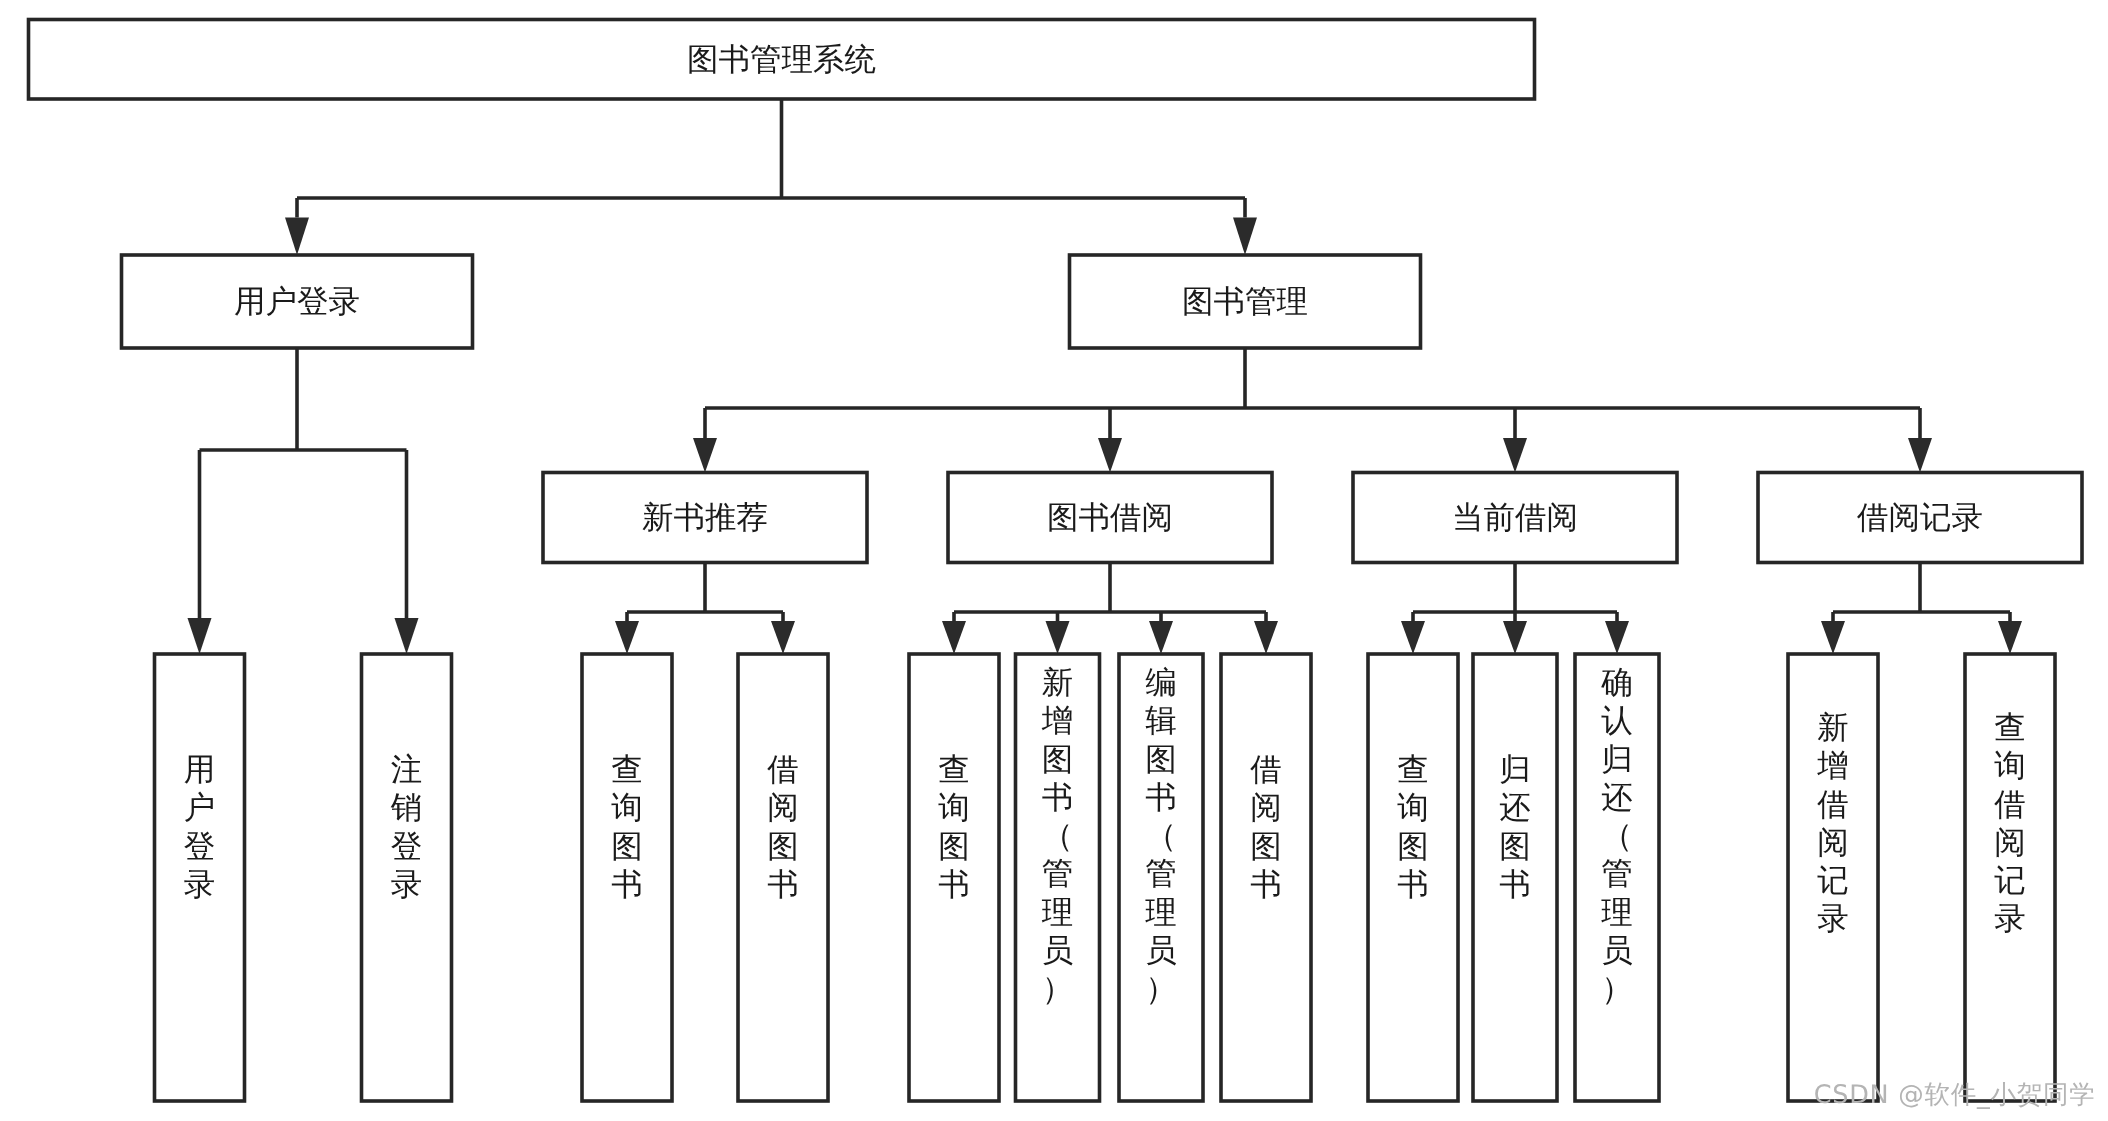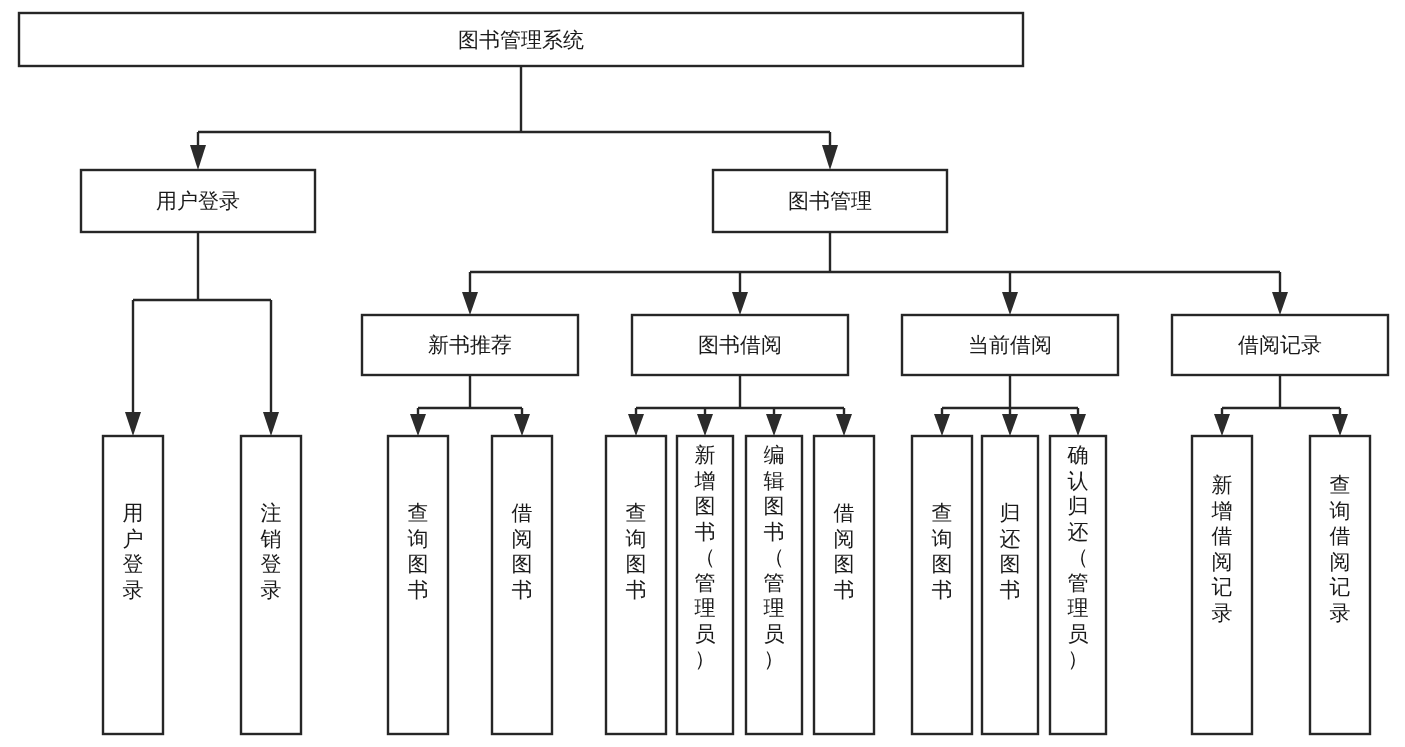--- a/index.html
+++ b/index.html
@@ -228,13 +228,14 @@
       <rect class="node-box" x="1192" y="436" width="60" height="298"></rect>
       <text class="node-label-v" x="1222" y="492"><tspan x="1222" y="492">新</tspan><tspan x="1222" y="517.5">增</tspan><tspan x="1222" y="543">借</tspan><tspan x="1222" y="568.5">阅</tspan><tspan x="1222" y="594">记</tspan><tspan x="1222" y="619.5">录</tspan></text>
     </g>
     <g>
       <rect class="node-box" x="1310" y="436" width="60" height="298"></rect>
       <text class="node-label-v" x="1340" y="492"><tspan x="1340" y="492">查</tspan><tspan x="1340" y="517.5">询</tspan><tspan x="1340" y="543">借</tspan><tspan x="1340" y="568.5">阅</tspan><tspan x="1340" y="594">记</tspan><tspan x="1340" y="619.5">录</tspan></text>
     </g>
 
   </svg>
 
+  <div class="watermark">CSDN @软件_小贺同学</div>
 </div>
 
 </body></html>

